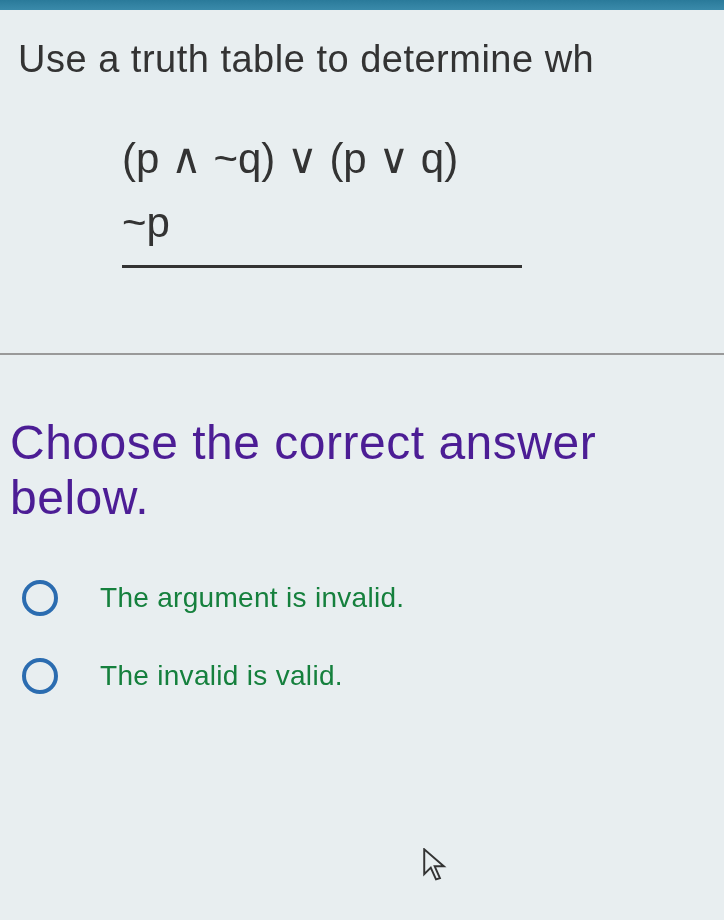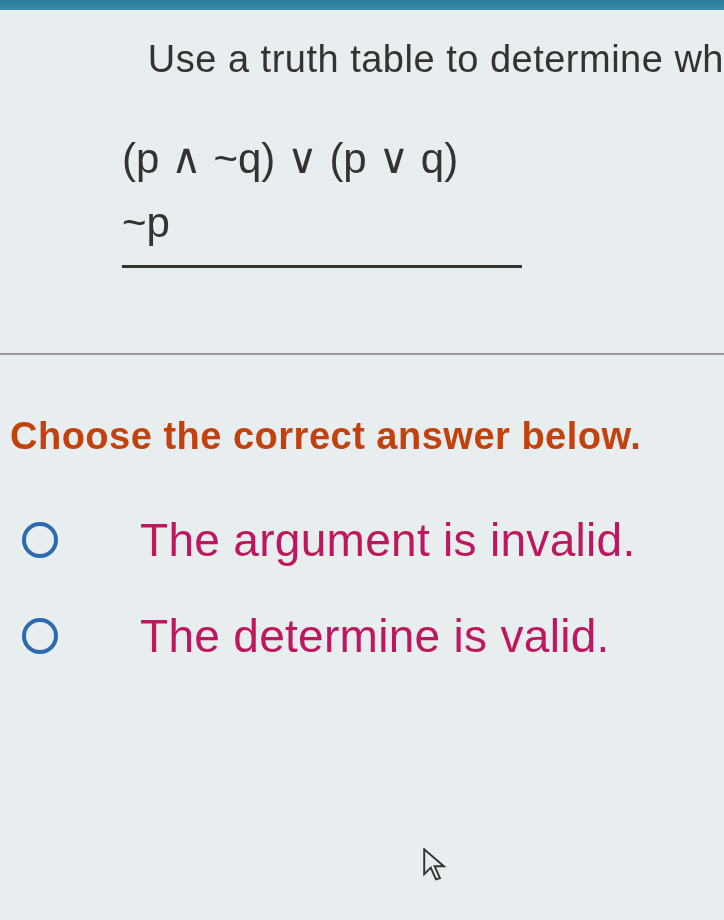--- a/index.html
+++ b/index.html
@@ -21,21 +21,20 @@
       background: linear-gradient(to bottom, #2a7a9a, #3a8aaa);
     }
     .question-section {
       padding: 28px 0 0 18px;
     }
     .question-text {
       font-size: 38px;
       color: #333;
       letter-spacing: 0.5px;
       font-weight: 400;
-      text-align: right;
     }
     .argument-block {
       margin: 45px 0 0 104px;
       font-size: 42px;
       color: #333;
       font-family: Arial, sans-serif;
     }
     .premise {
       padding: 8px 0;
     }
@@ -50,24 +49,24 @@
     .divider {
       border: none;
       border-top: 2px solid #999;
       margin-top: 85px;
       width: 100%;
     }
     .answer-section {
       padding: 60px 0 0 10px;
     }
     .answer-prompt {
-      font-size: 38px;
-      color: #c2410c;
+      font-size: 48px;
+      color: #4c1d95;
       letter-spacing: 0.5px;
-      font-weight: 700;
+      font-weight: 400;
     }
     .options {
       margin-top: 55px;
       padding-left: 12px;
     }
     .option-row {
       display: flex;
       align-items: center;
       margin-bottom: 42px;
     }
@@ -75,24 +74,23 @@
       width: 36px;
       height: 36px;
       border: 4px solid #2b6cb0;
       border-radius: 50%;
       margin-right: 42px;
       background: transparent;
       cursor: pointer;
       flex-shrink: 0;
     }
     .option-label {
-      font-size: 46px;
-      color: #be185d;
+      font-size: 28px;
+      color: #15803d;
       letter-spacing: 0.3px;
-      margin-left: 40px;
     }
     .cursor-svg {
       position: absolute;
       bottom: 38px;
       left: 422px;
       width: 28px;
       height: 34px;
       pointer-events: none;
     }
   </style>
@@ -116,20 +114,20 @@
 <div class="answer-section">
   <div class="answer-prompt">Choose the correct answer below.</div>
 
   <div class="options">
     <div class="option-row">
       <div class="radio"></div>
       <span class="option-label">The argument is invalid.</span>
     </div>
     <div class="option-row">
       <div class="radio"></div>
-      <span class="option-label">The determine is valid.</span>
+      <span class="option-label">The invalid is valid.</span>
     </div>
   </div>
 </div>
 
 <svg class="cursor-svg" viewBox="0 0 20 26">
   <path d="M1 1 L1 20 L6 15 L10 24 L13 23 L9 14 L16 14 Z" fill="none" stroke="#333" stroke-width="1.5"></path>
 </svg>
 
 </body></html>

